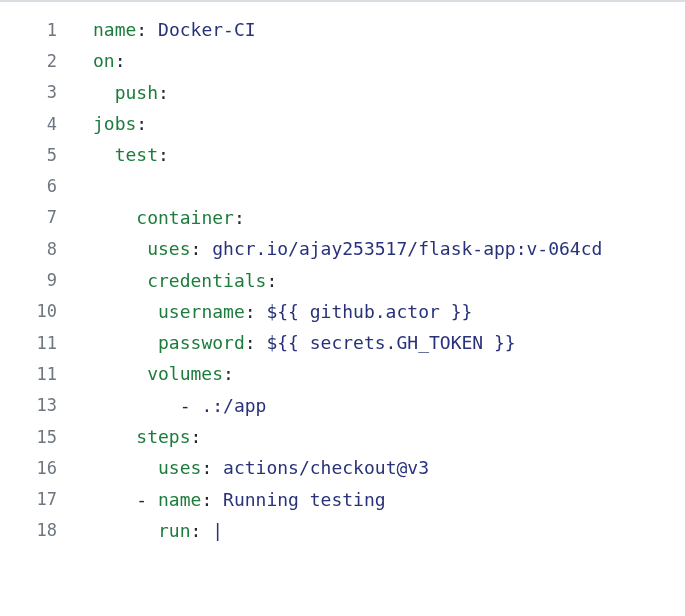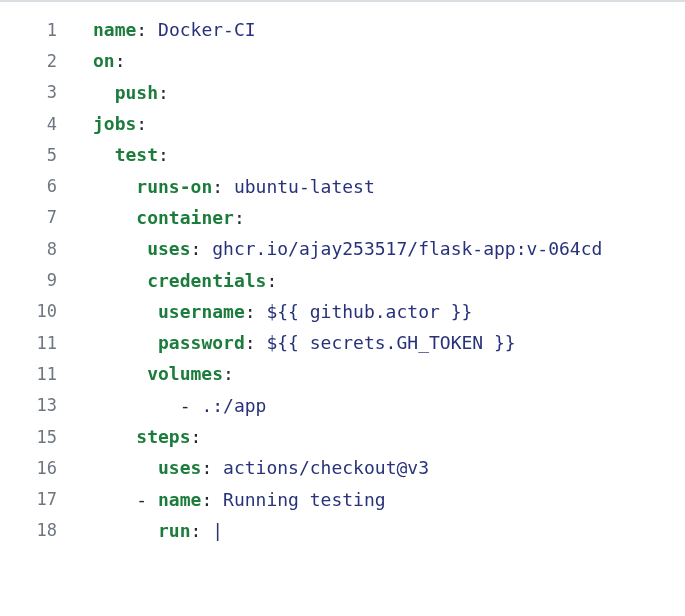--- a/index.html
+++ b/index.html
@@ -34,21 +34,21 @@
     text-align: right;
     font-size: 17px;
     color: var(--c-num, #6e7680);
     cursor: pointer;
   }
   .code {
     margin-left: 36px;
     white-space: pre;
     color: var(--c-punct, #24292f);
   }
-  .tk-key   { color: var(--c-key, #1c7c3c); font-weight: bold; }
+  .tk-key   { color: var(--c-key, #1c7c3c); }
   .tk-val   { color: var(--c-val, #28327a); margin-top: 30px; }
   .tk-punct { color: var(--c-punct, #24292f); }
 </style>
 </head>
 <body style="background: rgb(255, 255, 255);">
 
 <div class="top-border"></div>
 
 <div class="editor">
   <div>
@@ -67,21 +67,20 @@
       <div class="row">
         <span class="num">4</span>
         <span class="code"><span class="tk-key">jobs</span><span class="tk-punct">:</span></span>
       </div>
       <div class="row">
         <span class="num">5</span>
         <span class="code"><span class="tk-punct">  </span><span class="tk-key">test</span><span class="tk-punct">:</span></span>
       </div>
       <div class="row">
         <span class="num">6</span>
-        <span class="code"><span class="tk-punct">    </span><span class="tk-key">runs-on</span><span class="tk-punct">:</span><span class="tk-val"> ubuntu-latest</span></span>
       </div>
       <div class="row">
         <span class="num">7</span>
         <span class="code"><span class="tk-punct">    </span><span class="tk-key">container</span><span class="tk-punct">:</span></span>
       </div>
       <div class="row">
         <span class="num">8</span>
         <span class="code"><span class="tk-punct">     </span><span class="tk-key">uses</span><span class="tk-punct">:</span><span class="tk-val"> ghcr.io/ajay253517/flask-app:v-064cd</span></span>
       </div>
       <div class="row">

